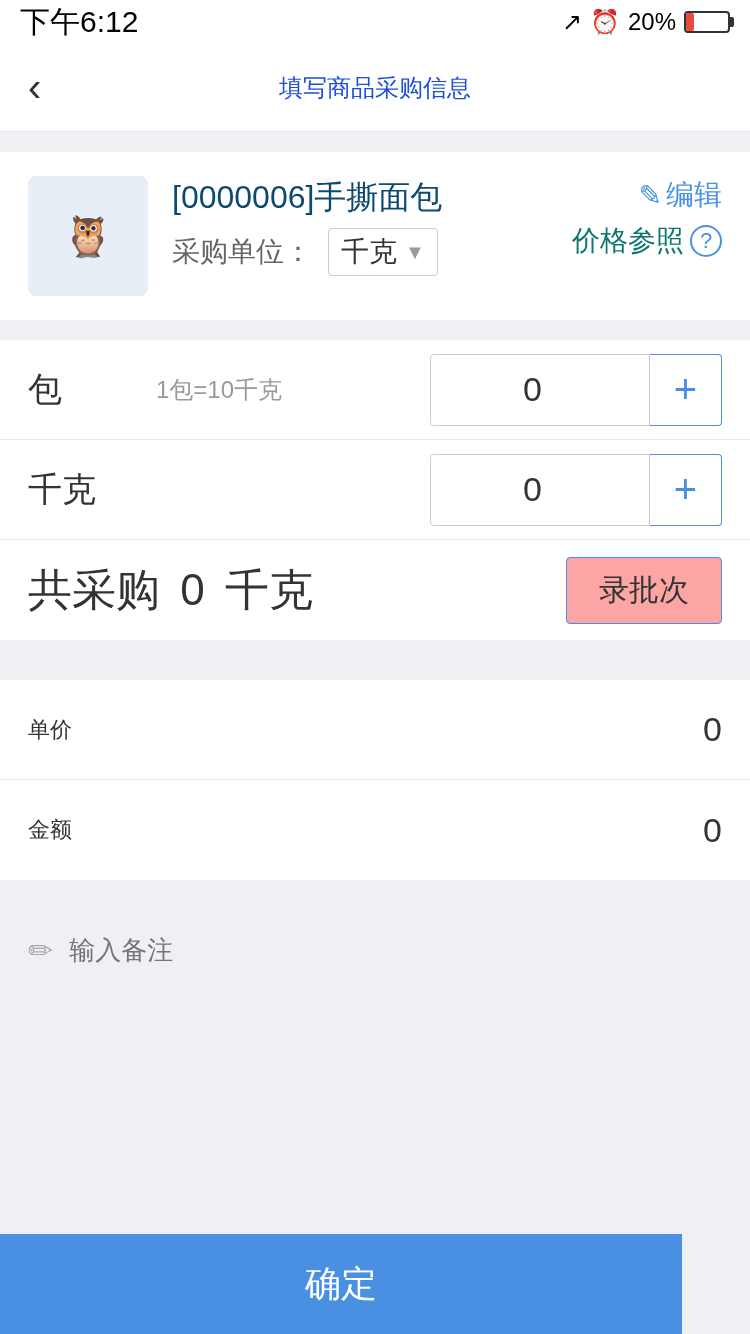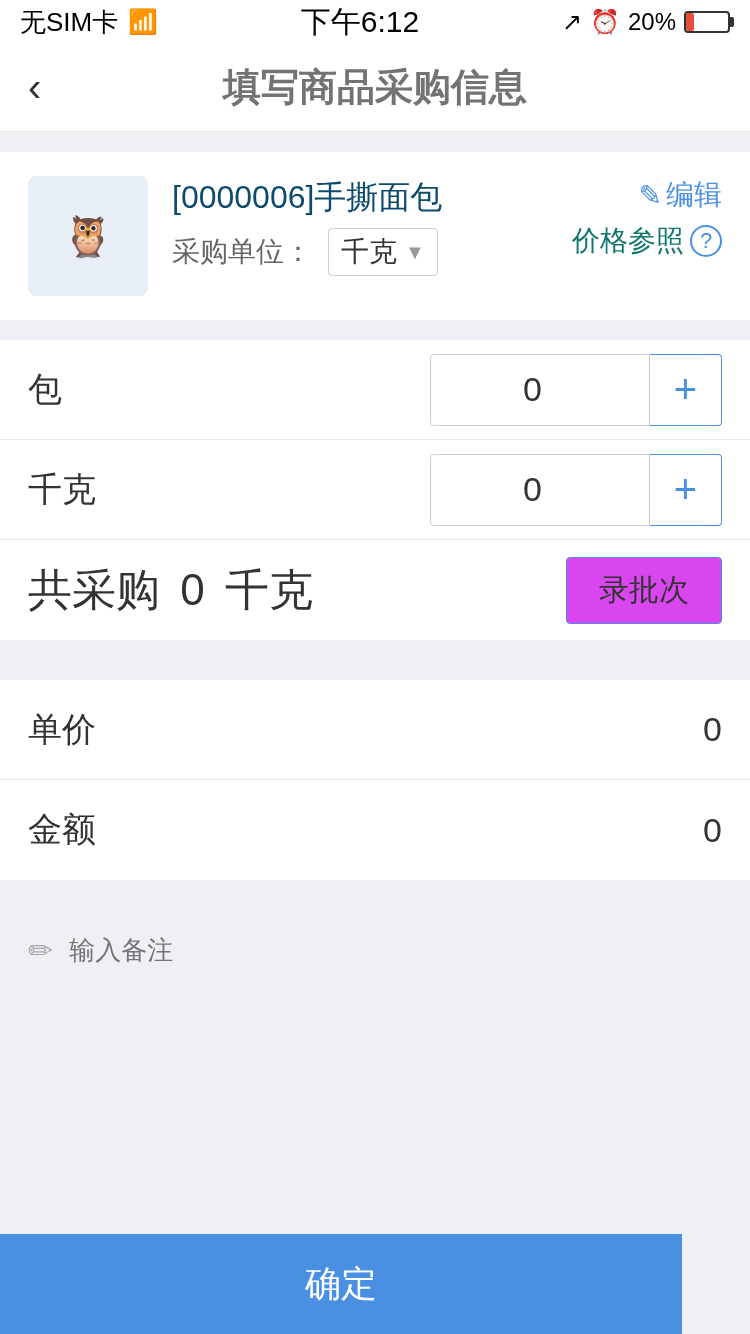--- a/index.html
+++ b/index.html
@@ -81,23 +81,23 @@
       border-bottom: 1px solid #e5e5e5;
     }
     .nav-back {
       position: absolute;
       left: 28px;
       font-size: 40px;
       color: #333;
       cursor: pointer;
     }
     .nav-title {
-      font-size: 38px;
-      font-weight: 700;
-      color: #737373;
+      font-size: 24px;
+      font-weight: 400;
+      color: #1d4ed8;
     }
 
     
     .product-card {
       background: #fff;
       margin-top: 20px;
       padding: 24px 28px;
       display: flex;
       align-items: flex-start;
       position: relative;
@@ -232,42 +232,42 @@
     .summary-text {
       font-size: 44px;
       color: #333;
     }
     .record-batch-btn {
       border: 1px solid #4a90e2;
       border-radius: 4px;
       padding: 12px 32px;
       font-size: 30px;
       color: #333;
-      background: #d946ef;
+      background: #fca5a5;
       cursor: pointer;
     }
 
     
     .info-section {
       background: #fff;
       margin-top: 20px;
     }
     .info-row {
       display: flex;
       align-items: center;
       justify-content: space-between;
       padding: 0 28px;
       height: 100px;
       border-bottom: 1px solid #e8e8e8;
     }
     .info-row:last-child {
       border-bottom: none;
     }
     .info-label {
-      font-size: 34px;
+      font-size: 22px;
       color: #333;
     }
     .info-value {
       font-size: 34px;
       color: #333;
     }
 
     
     .remark-section {
       background: #eef0f5;
@@ -312,24 +312,20 @@
     .main-content {
       padding-bottom: 100px;
     }
   </style>
 </head>
 <body>
 
 <div class="main-content">
 
   <div class="status-bar">
-    <div class="status-left">
-      <span>无SIM卡</span>
-      <span class="wifi-icon">📶</span>
-    </div>
     <div class="status-center">下午6:12</div>
     <div class="status-right">
       <span>↗</span>
       <span>⏰</span>
       <span>20%</span>
       <div class="battery-bar">
         <div class="battery-fill"></div>
       </div>
     </div>
   </div>
@@ -364,20 +360,21 @@
       <span style="width:32px; height:32px; border-radius:50%; border:2px solid #4a90e2; color:#4a90e2; font-size:22px; display:flex; align-items:center; justify-content:center;">?</span>
     </div>
   </div>
 
   <div class="section-divider"></div>
 
   <div class="input-section">
 
     <div class="input-row">
       <span class="input-row-label">包</span>
+      <span class="input-row-sublabel">1包=10千克</span>
       <div class="input-row-spacer"></div>
       <div class="qty-input-group">
         <input class="qty-input" type="number" value="0" style="">
         <button class="qty-plus-btn">+</button>
       </div>
     </div>
 
     <div class="input-row">
       <span class="input-row-label">千克</span>
       <div class="input-row-spacer"></div>

